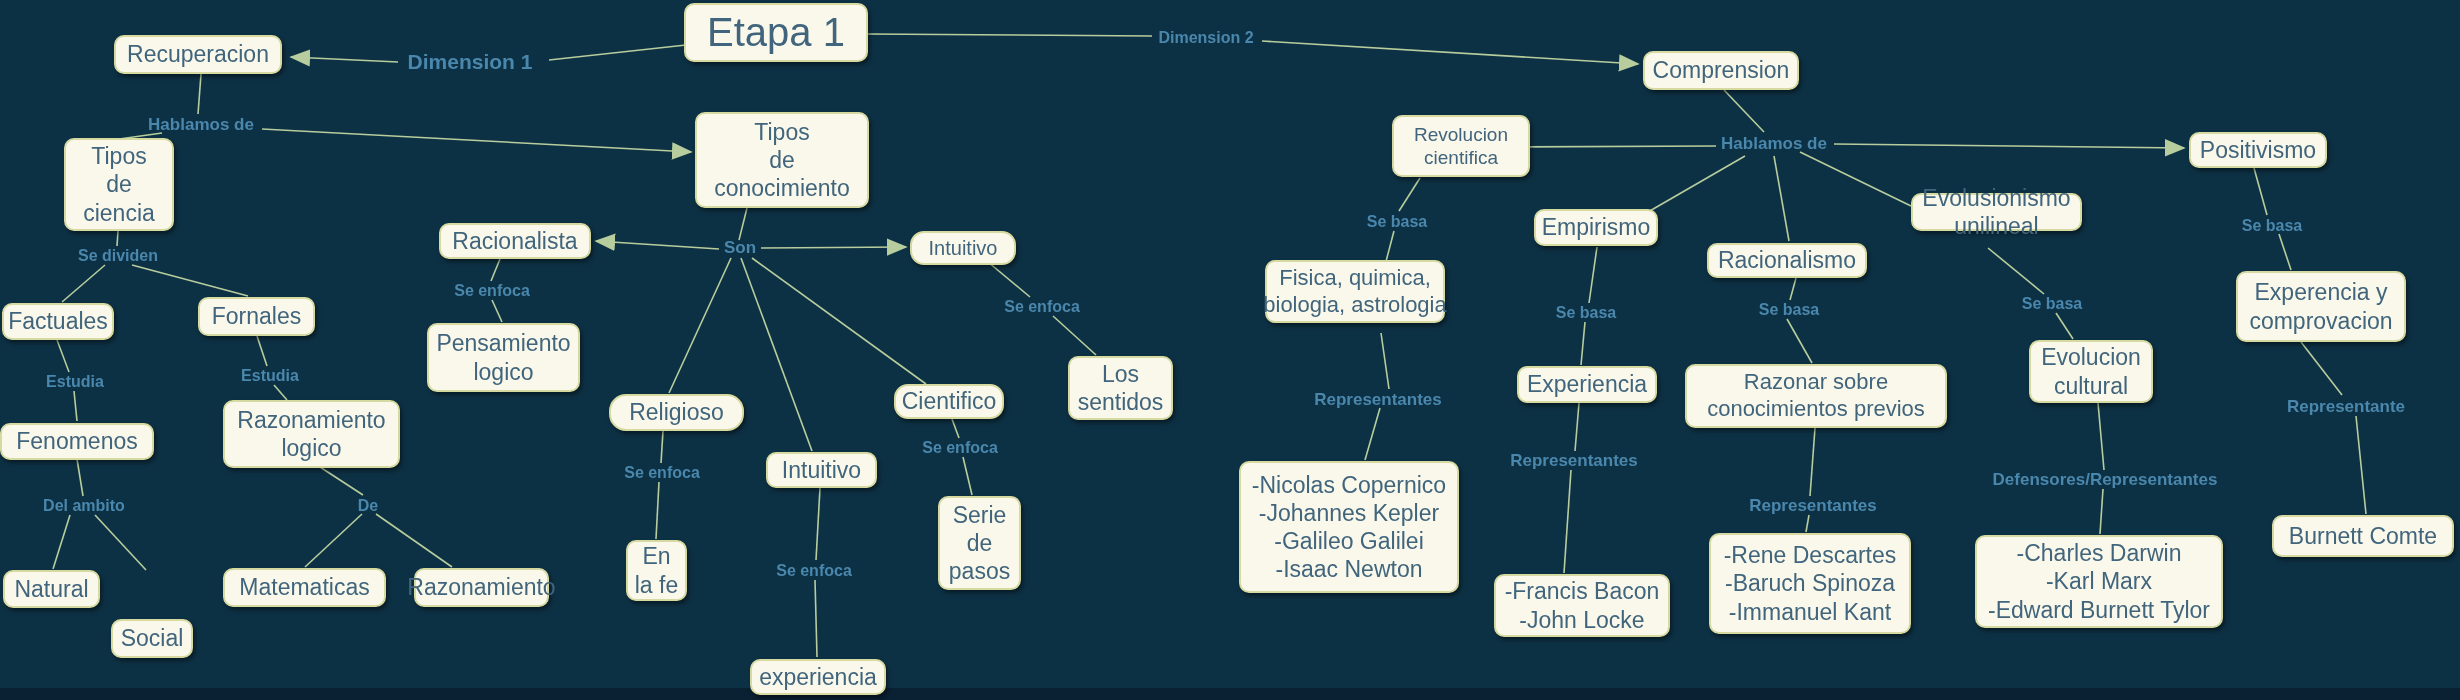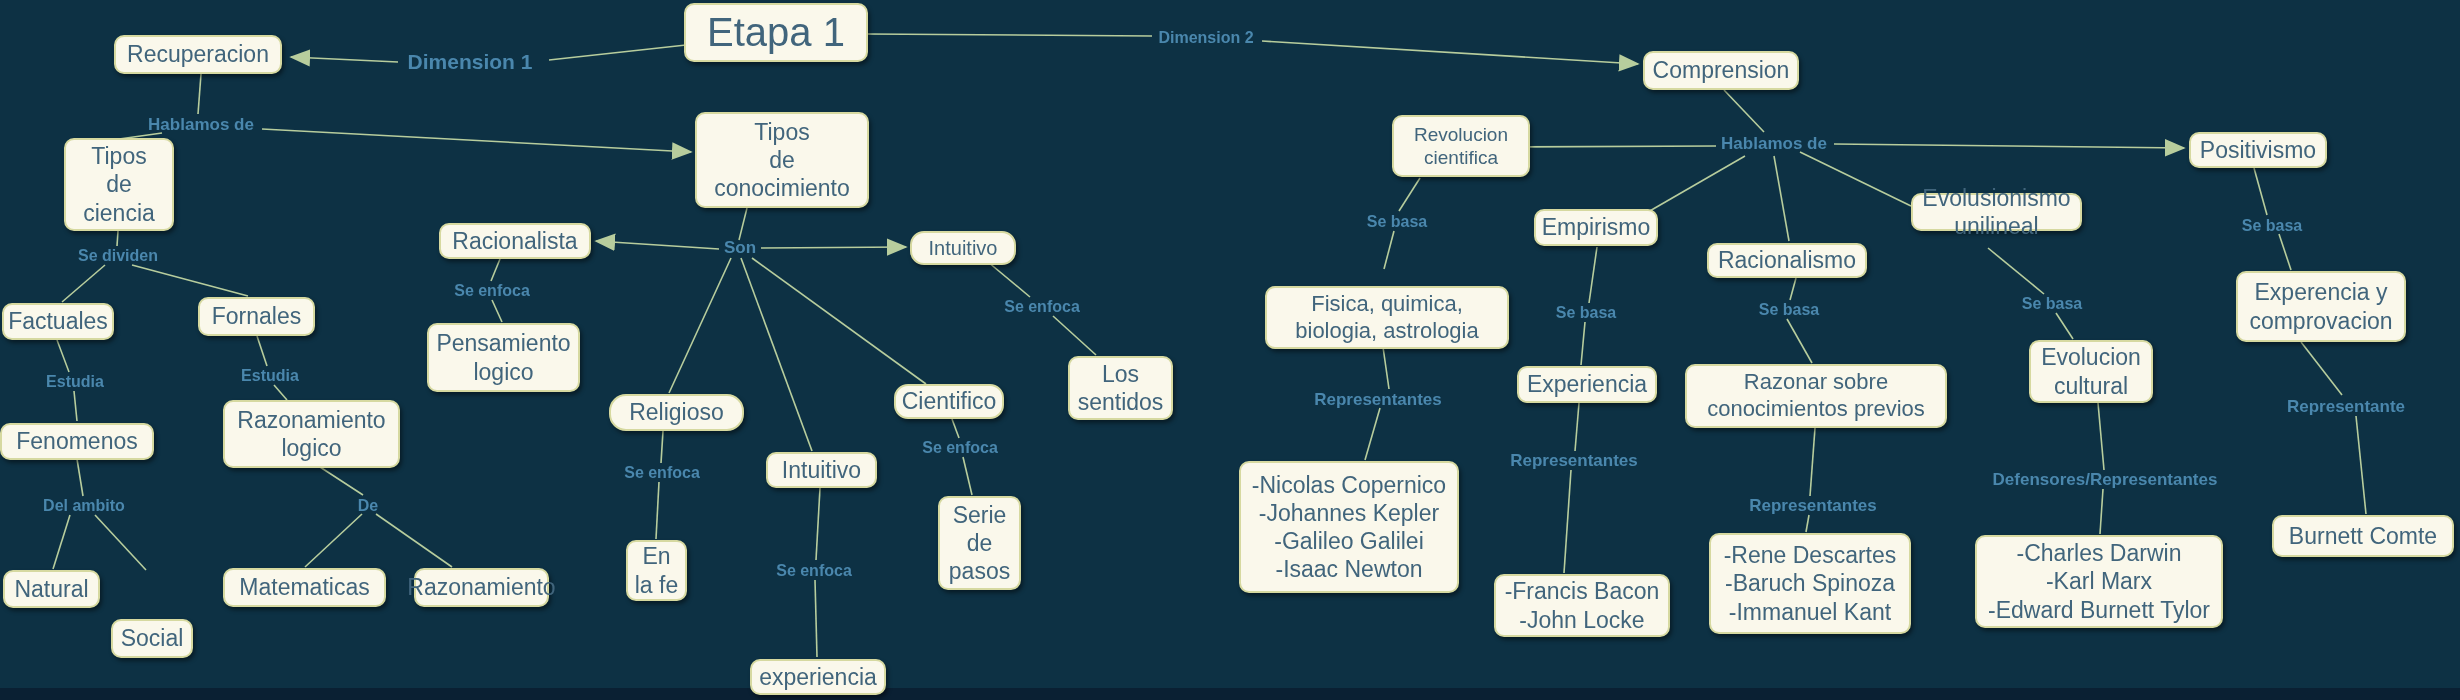--- a/index.html
+++ b/index.html
@@ -142,21 +142,21 @@
       <div class="node" style="left: 750px; top: 659px; width: 136px; height: 36px; font-size: 23px;">experiencia</div>
       <div class="node" style="left: 894px; top: 384px; width: 110px; height: 35px; font-size: 23px; border-radius: 14px;">Cientifico</div>
       <div class="node" style="left: 938px; top: 496px; width: 83px; height: 94px; font-size: 23px;">Serie
 de
 pasos</div>
       <div class="node" style="left: 910px; top: 231px; width: 106px; height: 34px; font-size: 20px; border-radius: 14px;">Intuitivo</div>
       <div class="node" style="left: 1068px; top: 356px; width: 105px; height: 64px; font-size: 23px;">Los
 sentidos</div>
       <div class="node" style="left: 1392px; top: 115px; width: 138px; height: 62px; font-size: 19px;">Revolucion
 cientifica</div>
-      <div class="node" style="left: 1265px; top: 286px; width: 244px; height: 63px; font-size: 22px;">Fisica, quimica,
+      <div class="node" style="left: 1265px; top: 260px; width: 180px; height: 63px; font-size: 22px;">Fisica, quimica,
 biologia, astrologia</div>
       <div class="node" style="left: 1239px; top: 461px; width: 220px; height: 132px; font-size: 23px;">-Nicolas Copernico
 -Johannes Kepler
 -Galileo Galilei
 -Isaac Newton</div>
       <div class="node" style="left: 1534px; top: 209px; width: 124px; height: 37px; font-size: 23px;">Empirismo</div>
       <div class="node" style="left: 1517px; top: 366px; width: 140px; height: 37px; font-size: 23px;">Experiencia</div>
       <div class="node" style="left: 1494px; top: 574px; width: 176px; height: 63px; font-size: 23px;">-Francis Bacon
 -John Locke</div>
       <div class="node" style="left: 1707px; top: 243px; width: 160px; height: 35px; font-size: 23px;">Racionalismo</div>

